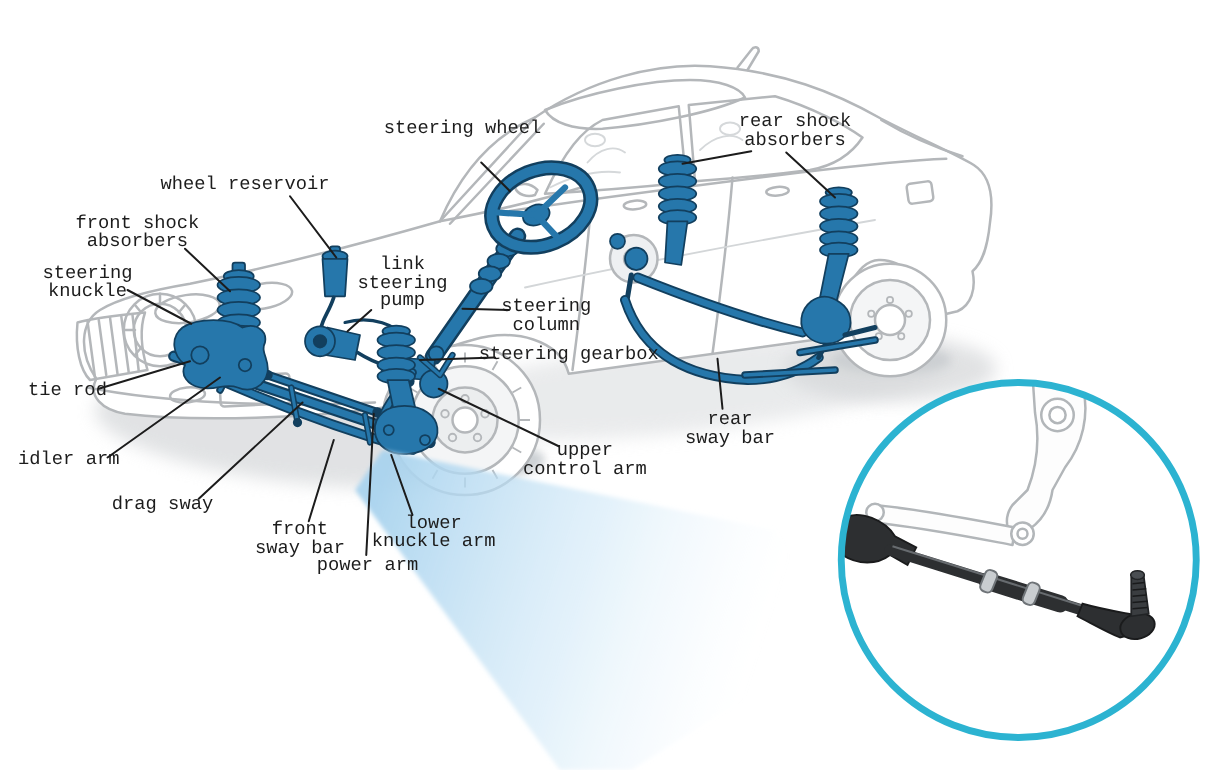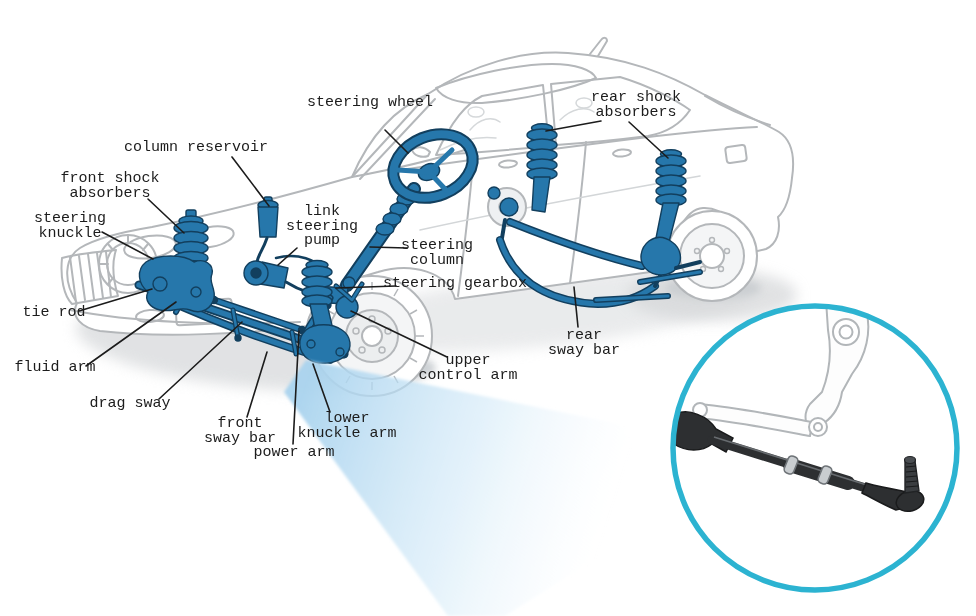--- a/index.html
+++ b/index.html
@@ -318,27 +318,27 @@
         <path d="M 905,493 L 919,491 L 915,461 L 905,462 Z" fill="#3a3d40" stroke="#212325" stroke-width="1.4"></path>
         <path d="M 906,467 L 916,466 M 906,472 L 917,471 M 906,477 L 917,476 M 906,482 L 918,481 M 906,487 L 918,486" stroke="#191a1b" stroke-width="1.2"></path>
         <ellipse cx="910" cy="460" rx="5.5" ry="3.5" fill="#4a4e52" stroke="#212325" stroke-width="1.2"></ellipse>
       </g>
     </g>
     <circle cx="815" cy="448" r="142" fill="none" stroke="#2cb3d1" stroke-width="5.5"></circle>
   </g>
 </svg>
 
 <div class="label" style="left:370px;top:96px">steering wheel</div>
-<div class="label" style="left:196px;top:141px">column reservoir</div>
+<div class="label" style="left:196px;top:141px">wheel reservoir</div>
 <div class="label" style="left:110px;top:172px">front shock
 absorbers</div>
 <div class="label" style="left:70px;top:212px">steering
 knuckle</div>
 <div class="label" style="left:54px;top:306px">tie rod</div>
-<div class="label" style="left:55px;top:361px">fluid arm</div>
+<div class="label" style="left:55px;top:361px">idler arm</div>
 <div class="label" style="left:130px;top:397px">drag sway</div>
 <div class="label" style="left:240px;top:417px">front
 sway bar</div>
 <div class="label" style="left:294px;top:446px">power arm</div>
 <div class="label" style="left:347px;top:412px">lower
 knuckle arm</div>
 <div class="label" style="left:468px;top:354px">upper
 control arm</div>
 <div class="label" style="left:455px;top:277px">steering gearbox</div>
 <div class="label" style="left:437px;top:239px">steering

